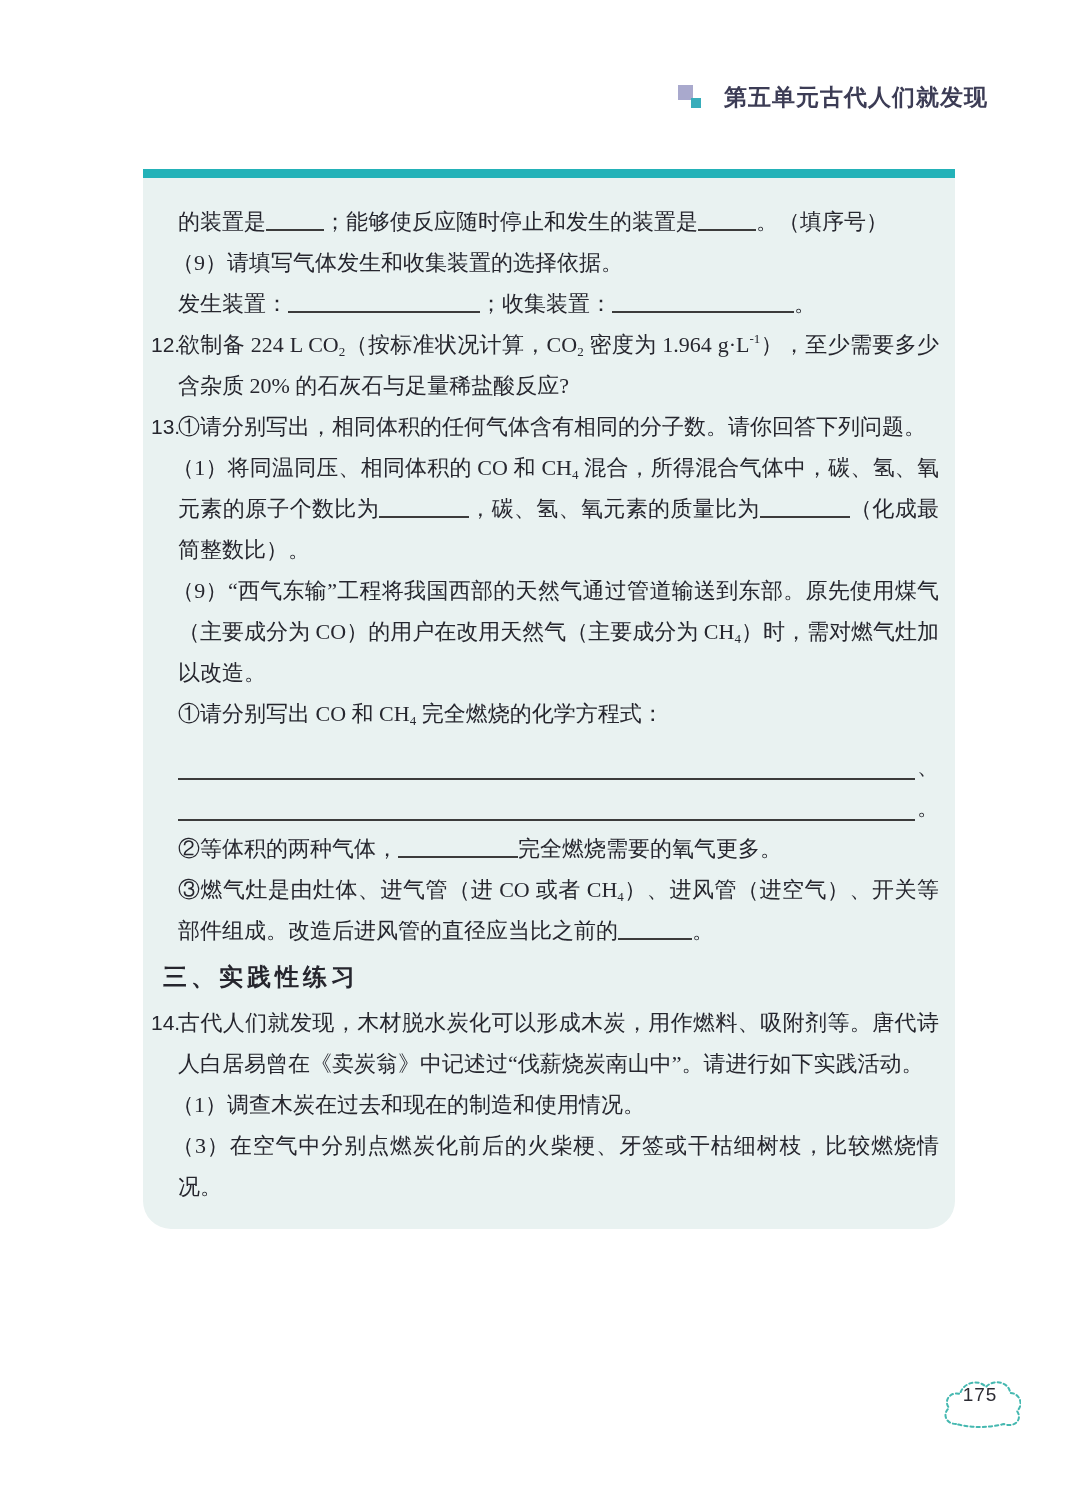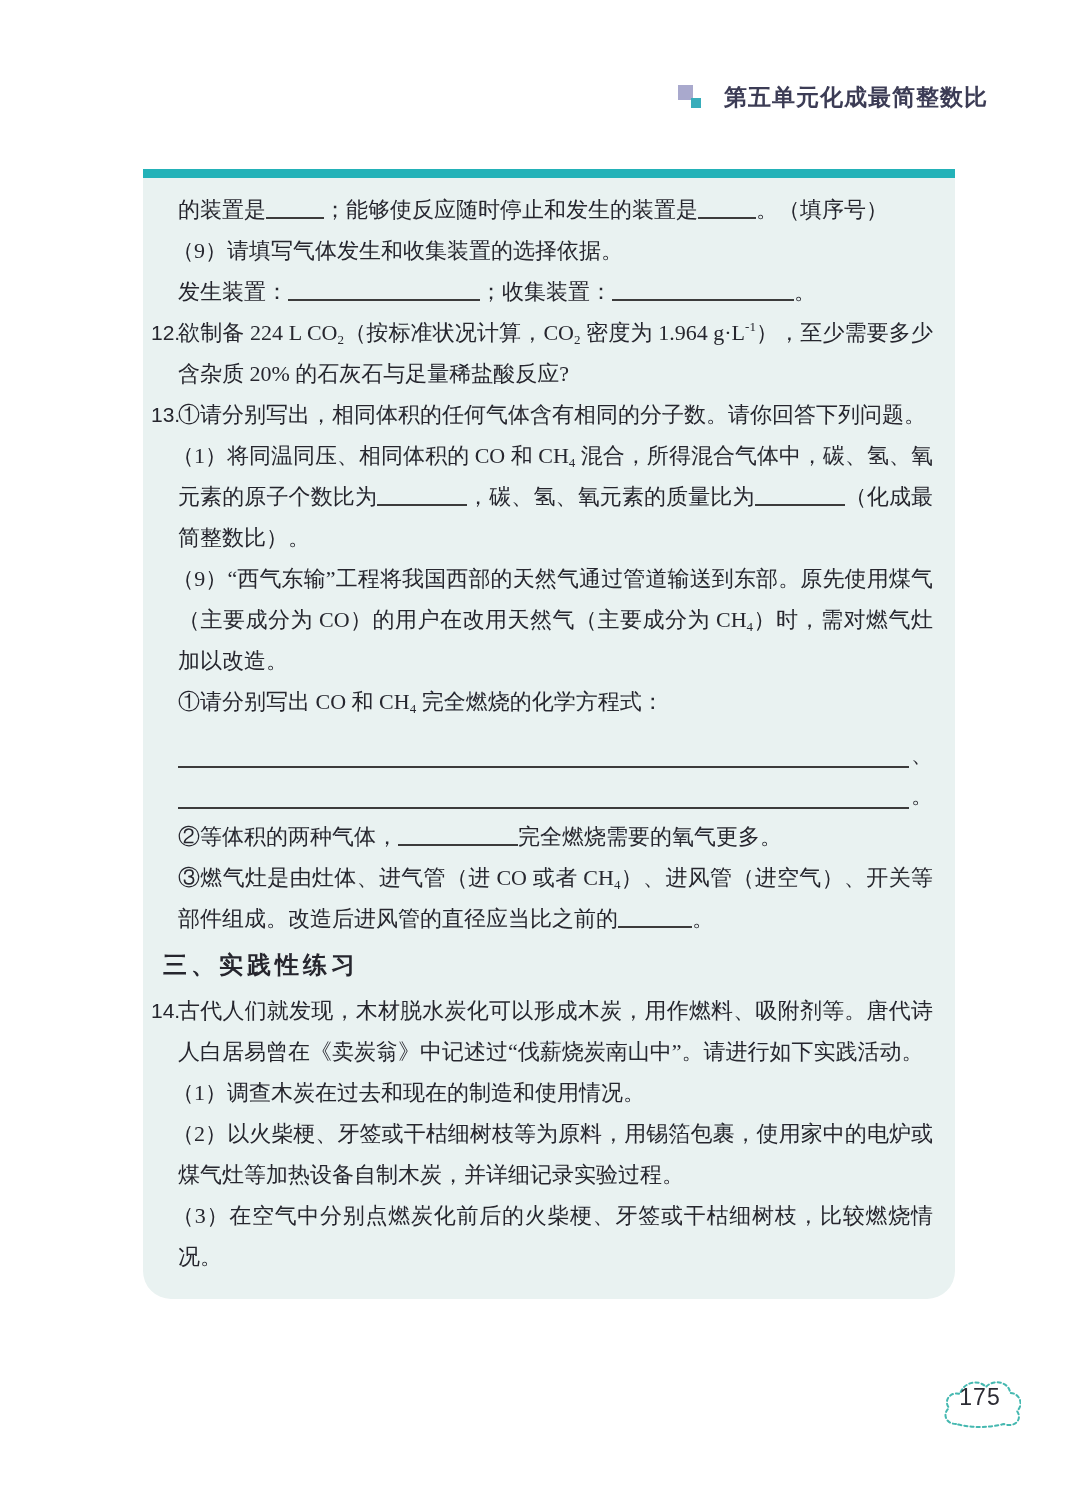--- a/index.html
+++ b/index.html
@@ -33,22 +33,22 @@
 
   
   .panel{
     position:absolute;left:143px;top:169px;width:812px;
     background:var(--panel-bg);
     border-radius:0 0 28px 28px;
     padding-bottom:16px;
   }
   .panel-bar{height:9px;background:var(--accent);}
   .panel-body{
-    padding:11px 22px 6px 35px;
-    font-size:22px;line-height:41px;text-align:justify;
+    padding:11px 16px 6px 35px;
+    font-size:22px;line-height:41px;text-align:justify;margin-top:12px;
   }
 
   .para{position:relative;}
   .para .num{
     position:absolute;left:-27px;top:0;
     font-family:"Liberation Sans","DejaVu Sans",sans-serif;
     font-weight:normal;font-size:21px;
   }
   .para.sub{text-indent:-6px;}
   .para sub{font-size:13px;line-height:0;vertical-align:-4px;}
@@ -69,33 +69,33 @@
     font-weight:bold;font-size:24px;letter-spacing:4px;
     margin:5px 0 5px -15px;line-height:41px;text-align:left;
   }
 
   
   .cloud{position:absolute;left:939px;top:1375px;width:82px;height:60px;}
   .cloud svg{position:absolute;left:0;top:0;width:100%;height:100%;}
   .cloud .pageno{
     position:absolute;left:0;top:9px;width:100%;
     text-align:center;font-family:"Liberation Sans","DejaVu Sans",sans-serif;
-    font-size:23px;color:#2b2b33;letter-spacing:1px;
+    font-size:19px;color:#2b2b33;letter-spacing:1px;
   }
 </style>
 </head>
 <body>
 
 <div class="page-header">
   <span class="unit-marker">
     <i class="sq1"></i>
     <i class="sq2"></i>
   </span>
   <span class="header-title">
-    <span class="unit-label">第五单元</span><span>化成最简整数比</span>
+    <span class="unit-label">第五单元</span><span>古代人们就发现</span>
   </span>
 </div>
 
 <div class="panel">
   <div class="panel-bar"></div>
   <div class="panel-body" id="paragraphs">
       <div class="para cont"><span>的装置是</span><span class="blank" style="width: 58px;"></span><span>；能够使反应随时停止和发生的装置是</span><span class="blank" style="width: 58px;"></span><span>。（填序号）</span></div>
       <div class="para sub"><span>（9）请填写气体发生和收集装置的选择依据。</span></div>
       <div class="para cont"><span>发生装置：</span><span class="blank" style="width: 192px;"></span><span>；收集装置：</span><span class="blank" style="width: 182px;"></span><span>。</span></div>
       <div class="para item"><span class="num">12.</span><span>欲制备 224 L CO</span><sub>2</sub><span>（按标准状况计算，CO</span><sub>2</sub><span> 密度为 1.964 g·L</span><sup>-1</sup><span>），至少需要多少含杂质 20% 的石灰石与足量稀盐酸反应?</span></div>
@@ -109,21 +109,20 @@
       </div>
       <div class="rule-line">
         <span class="rule"></span>
         <span class="tail">。</span>
       </div>
       <div class="para circ"><span>②等体积的两种气体，</span><span class="blank" style="width: 120px;"></span><span>完全燃烧需要的氧气更多。</span></div>
       <div class="para circ"><span>③燃气灶是由灶体、进气管（进 CO 或者 CH</span><sub>4</sub><span>）、进风管（进空气）、开关等部件组成。改造后进风管的直径应当比之前的</span><span class="blank" style="width: 74px;"></span><span>。</span></div>
       <div class="heading">三、实践性练习</div>
       <div class="para item"><span class="num">14.</span><span>古代人们就发现，木材脱水炭化可以形成木炭，用作燃料、吸附剂等。唐代诗人白居易曾在《卖炭翁》中记述过“伐薪烧炭南山中”。请进行如下实践活动。</span></div>
       <div class="para sub"><span>（1）调查木炭在过去和现在的制造和使用情况。</span></div>
-      <div class="para sub"><span>（2）以火柴梗、牙签或干枯细树枝等为原料，用锡箔包裹，使用家中的电炉或煤气灶等加热设备自制木炭，并详细记录实验过程。</span></div>
       <div class="para sub"><span>（3）在空气中分别点燃炭化前后的火柴梗、牙签或干枯细树枝，比较燃烧情况。</span></div>
     </div>
 </div>
 
 <div class="cloud">
   <svg viewBox="0 0 82 60">
     <path d="M17,49 C7,49 3,39 10,33 C4,25 12,16 21,19 C24,7 40,4 47,12 C55,3 71,8 71,18 C81,18 85,30 78,36 C84,45 75,53 65,49 C49,53 33,53 17,49 Z" fill="#ffffff" stroke="#45b8b0" stroke-width="2" stroke-dasharray="3.2 3" stroke-linecap="round"></path>
   </svg>
   <span class="pageno">175</span>
 </div>

